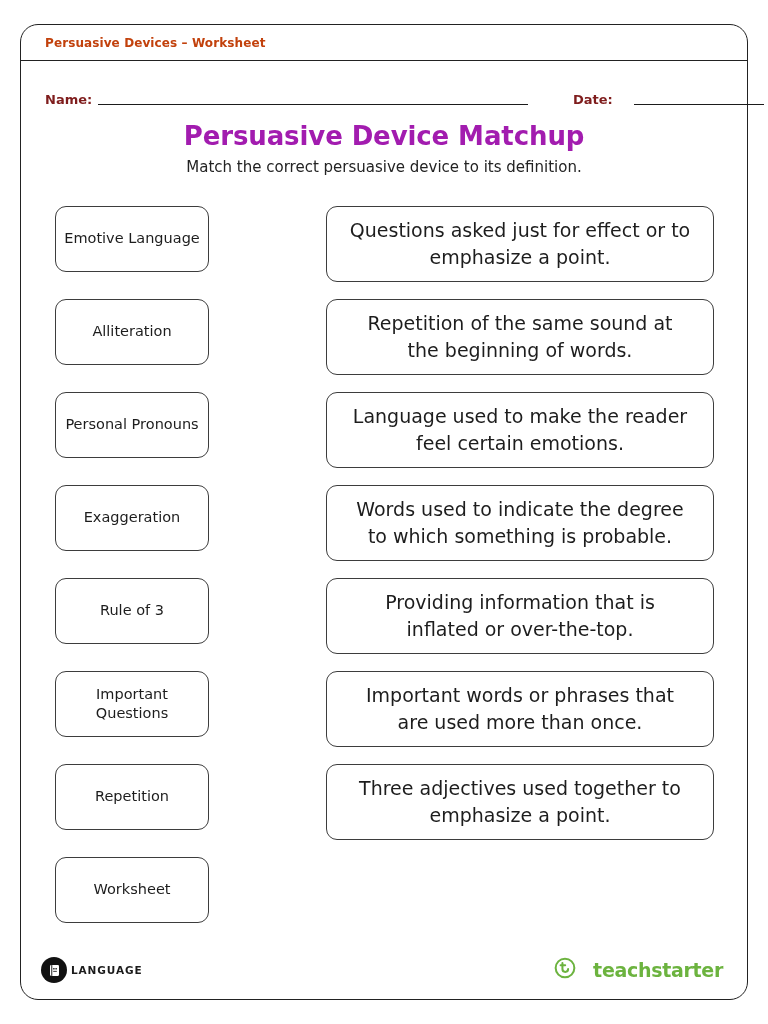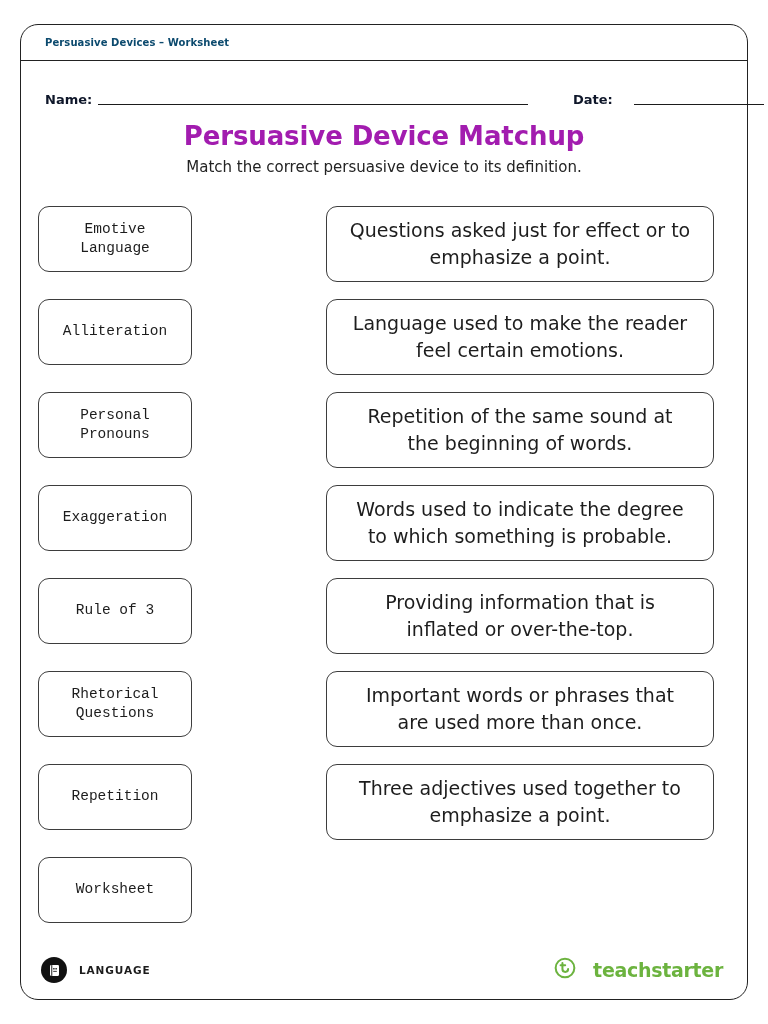--- a/index.html
+++ b/index.html
@@ -42,23 +42,23 @@
     width: 100%;
     height: 36px;
     box-sizing: border-box;
     border-bottom: 1.5px solid #222222;
     display: flex;
     align-items: center;
   }
 
   .sheet-header .doc-title {
     padding-left: 24px;
-    font-size: 10px;
-    font-weight: bold;
-    color: #0c4a6e;
+    font-size: 12px;
+    font-weight: bold;
+    color: #c2410c;
     letter-spacing: 0.1px;
     white-space: nowrap;
   }
 
   
   .id-row {
     position: absolute;
     left: 0;
     top: 36px;
     width: 100%;
@@ -68,21 +68,21 @@
   .field {
     position: absolute;
     display: flex;
     align-items: flex-end;
     height: 20px;
   }
 
   .field-label {
     font-size: 13px;
     font-weight: bold;
-    color: #0f172a;
+    color: #7f1d1d;
     line-height: 1;
     padding-bottom: 1px;
   }
 
   .field-rule {
     border-bottom: 1.6px solid #1b1b1b;
     height: 0;
     margin-left: 6px;
     margin-bottom: 2px;
   }
@@ -125,23 +125,22 @@
     width: 100%;
     height: 740px;
   }
 
   .col {
     position: absolute;
     top: 0;
   }
 
   .col-devices {
-    left: 17px;
+    left: 34px;
     width: 154px;
-    font-family: Liberation Mono, monospace;
   }
 
   .col-definitions {
     left: 305px;
     width: 388px;
   }
 
   .card {
     box-sizing: border-box;
     border: 1.4px solid #3d3d3d;
@@ -196,21 +195,21 @@
     background: #111111;
     display: flex;
     align-items: center;
     justify-content: center;
     flex: 0 0 auto;
   }
 
   .subject-badge svg { display: block; }
 
   .subject-label {
-    margin-left: 12px;
+    margin-left: 4px;
     font-size: 10.5px;
     font-weight: bold;
     letter-spacing: 0.9px;
     color: #1b1b1b;
   }
 
   .brand {
     position: absolute;
     right: 24px;
     bottom: 16px;
@@ -256,29 +255,29 @@
     </div>
 
     <div class="match-area">
 
       <div class="col col-devices">
         <div class="card device-card">Emotive Language</div>
         <div class="card device-card">Alliteration</div>
         <div class="card device-card">Personal Pronouns</div>
         <div class="card device-card">Exaggeration</div>
         <div class="card device-card">Rule of 3</div>
-        <div class="card device-card">Rhetorical Questions</div>
+        <div class="card device-card">Important Questions</div>
         <div class="card device-card">Repetition</div>
         <div class="card device-card">Worksheet</div>
       </div>
 
       <div class="col col-definitions">
         <div class="card definition-card">Questions asked just for effect or to emphasize a point.</div>
+        <div class="card definition-card">Repetition of the same sound at the beginning of words.</div>
         <div class="card definition-card">Language used to make the reader feel certain emotions.</div>
-        <div class="card definition-card">Repetition of the same sound at the beginning of words.</div>
         <div class="card definition-card">Words used to indicate the degree to which something is probable.</div>
         <div class="card definition-card">Providing information that is inflated or over-the-top.</div>
         <div class="card definition-card">Important words or phrases that are used more than once.</div>
         <div class="card definition-card">Three adjectives used together to emphasize a point.</div>
       </div>
 
     </div>
 
     <div class="sheet-footer">
 

